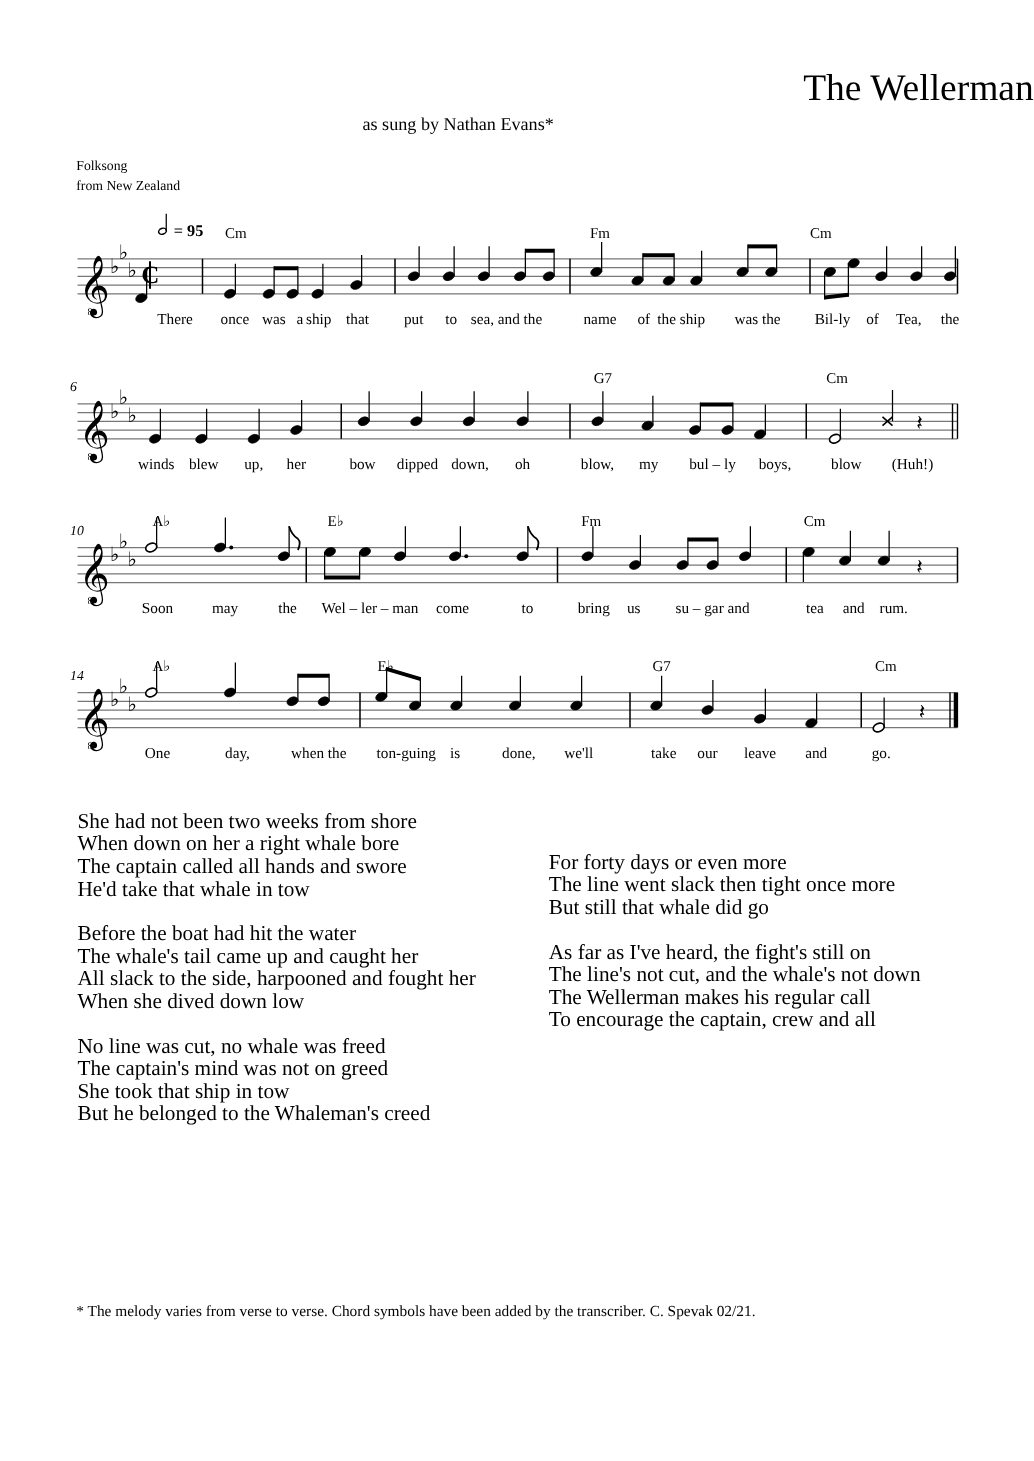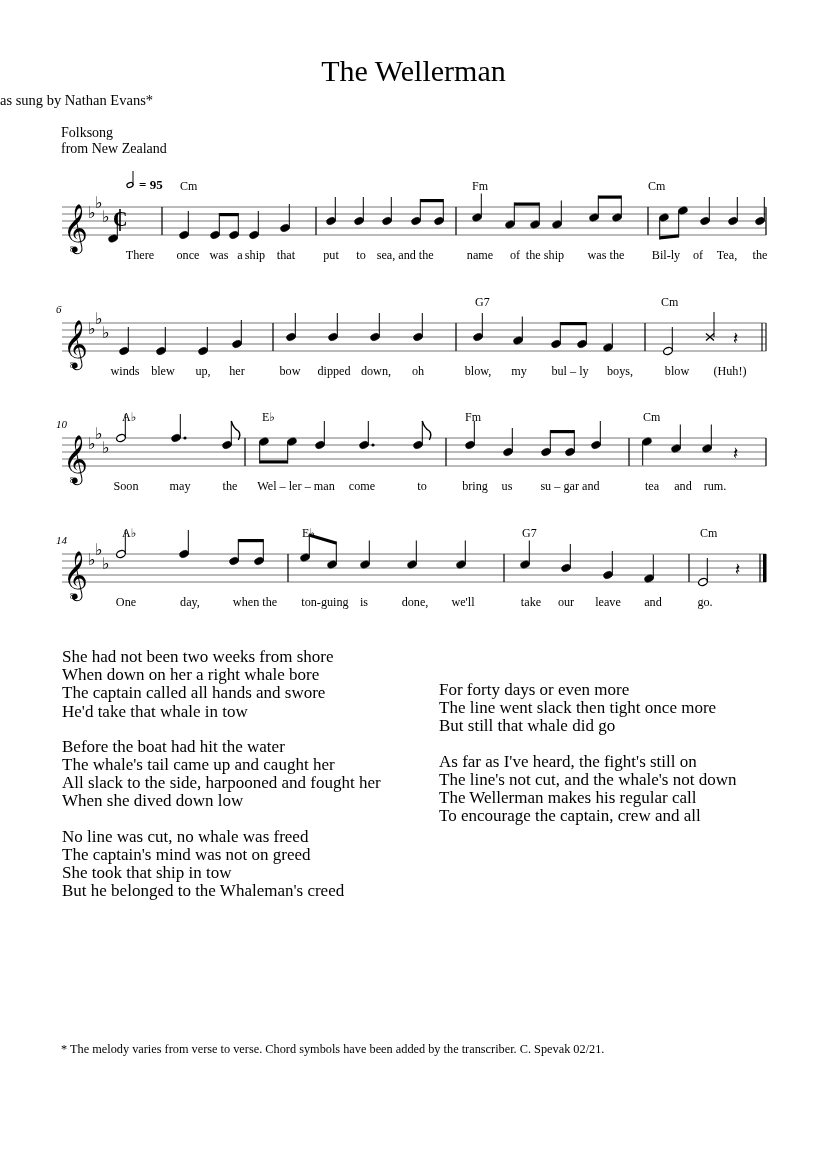--- a/index.html
+++ b/index.html
@@ -1,19 +1,19 @@
 <!DOCTYPE html>
 <html><head>
   <meta charset="utf-8">
   <style>
     html, body { margin: 0; padding: 0; background: #ffffff; }
     body { width: 827px; height: 1169px; position: relative; overflow: hidden; font-family: "DejaVu Serif", "Liberation Serif", serif; color: #000; }
-    .title { position: absolute; top: 54px; left: 0; width: 827px; text-align: center; font-family: "Liberation Serif", serif; font-size: 30px; }
-    .subtitle { position: absolute; top: 92px; left: 0; width: 733px; text-align: left; font-family: "Liberation Serif", serif; font-size: 14.5px; }
-    .poet { position: absolute; top: 125px; left: 61px; font-family: "Liberation Serif", serif; font-size: 14px; line-height: 16px; }
+    .title { position: absolute; top: 54px; left: 0; width: 827px; text-align: right; font-family: "Liberation Serif", serif; font-size: 30px; }
+    .subtitle { position: absolute; top: 92px; left: 0; width: 733px; text-align: center; font-family: "Liberation Serif", serif; font-size: 14.5px; }
+    .poet { position: absolute; top: 125px; left: 61px; font-family: "Liberation Serif", serif; font-size: 11px; line-height: 16px; }
     .poet div { white-space: nowrap; }
     svg.system { position: absolute; left: 0; overflow: visible; }
     svg text { font-family: "Liberation Serif", serif; }
     .verses { position: absolute; font-family: "Liberation Serif", serif; font-size: 17px; line-height: 18.2px; }
     .verses .stanza { margin-bottom: 17px; }
     .verses .line { white-space: nowrap; }
     .footnote { position: absolute; top: 1042px; left: 61px; font-family: "Liberation Serif", serif; font-size: 12.3px; white-space: nowrap; }
   </style>
 </head>
 <body>

